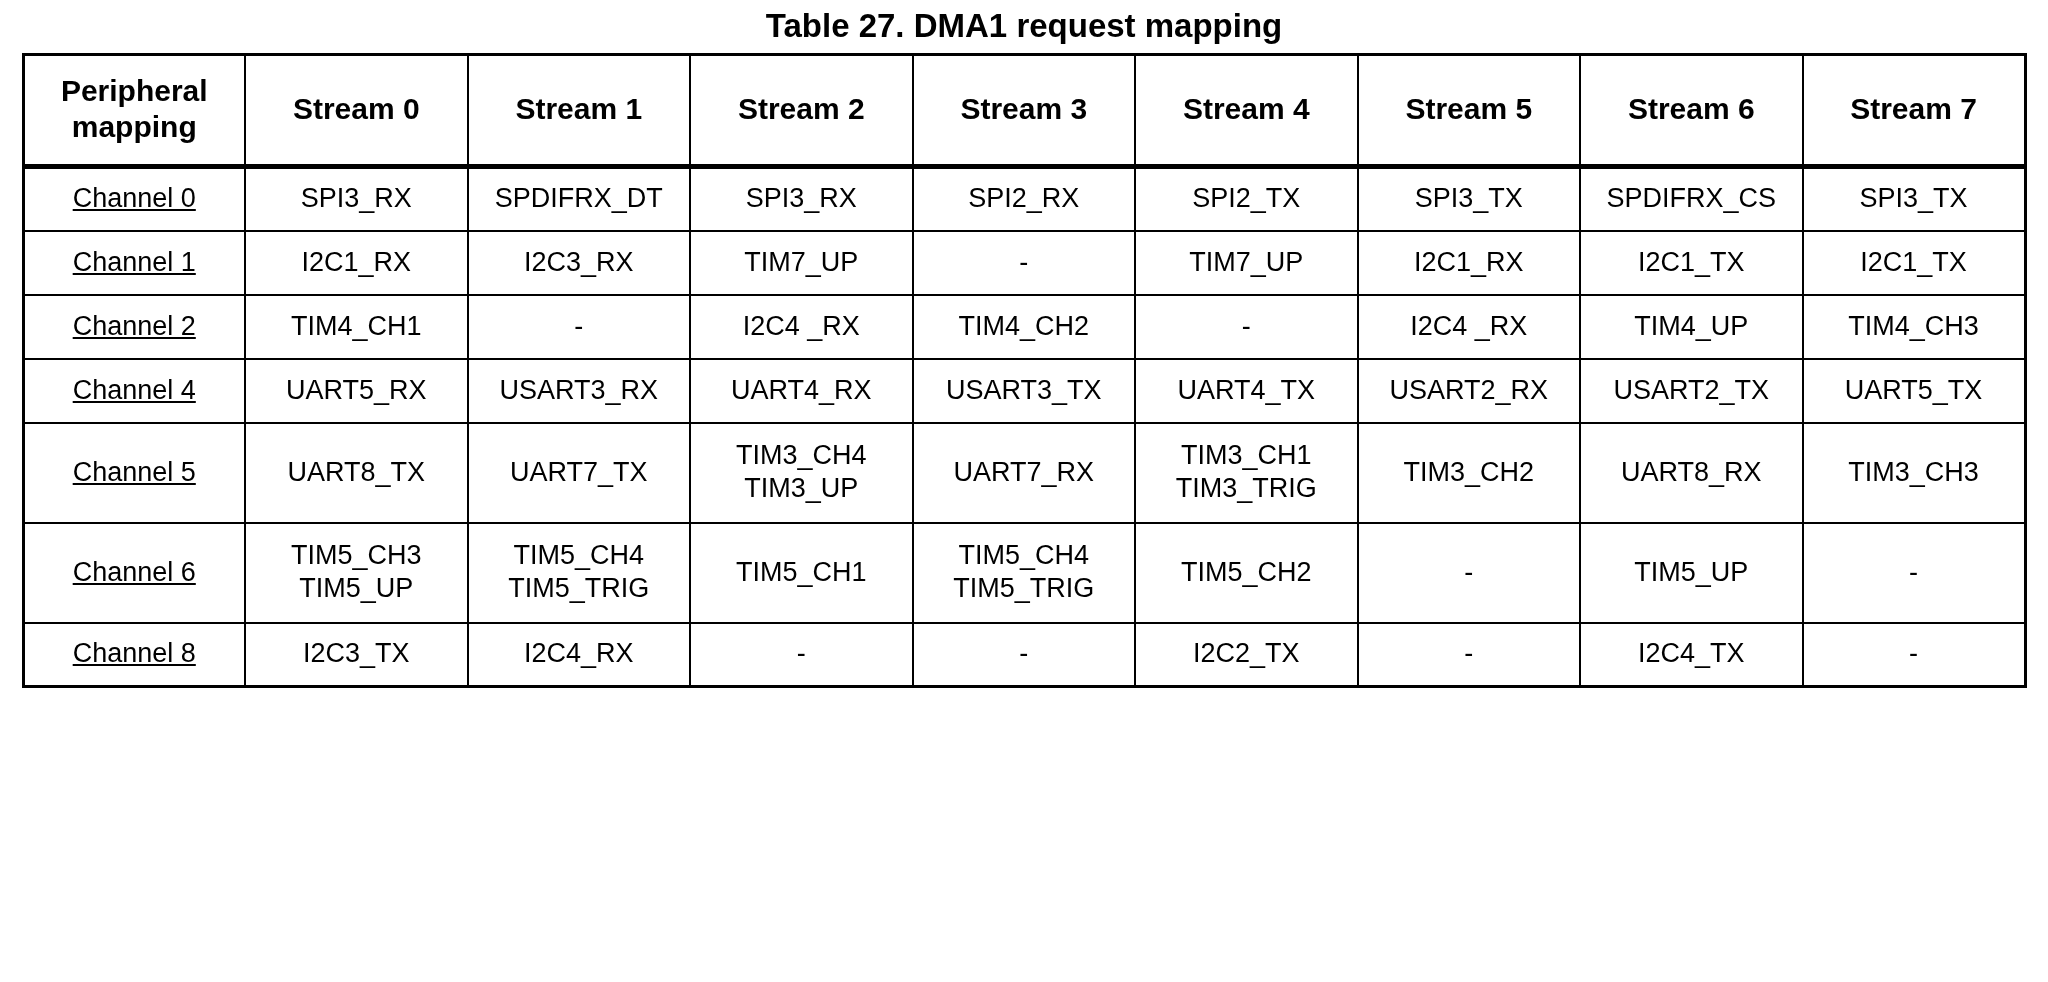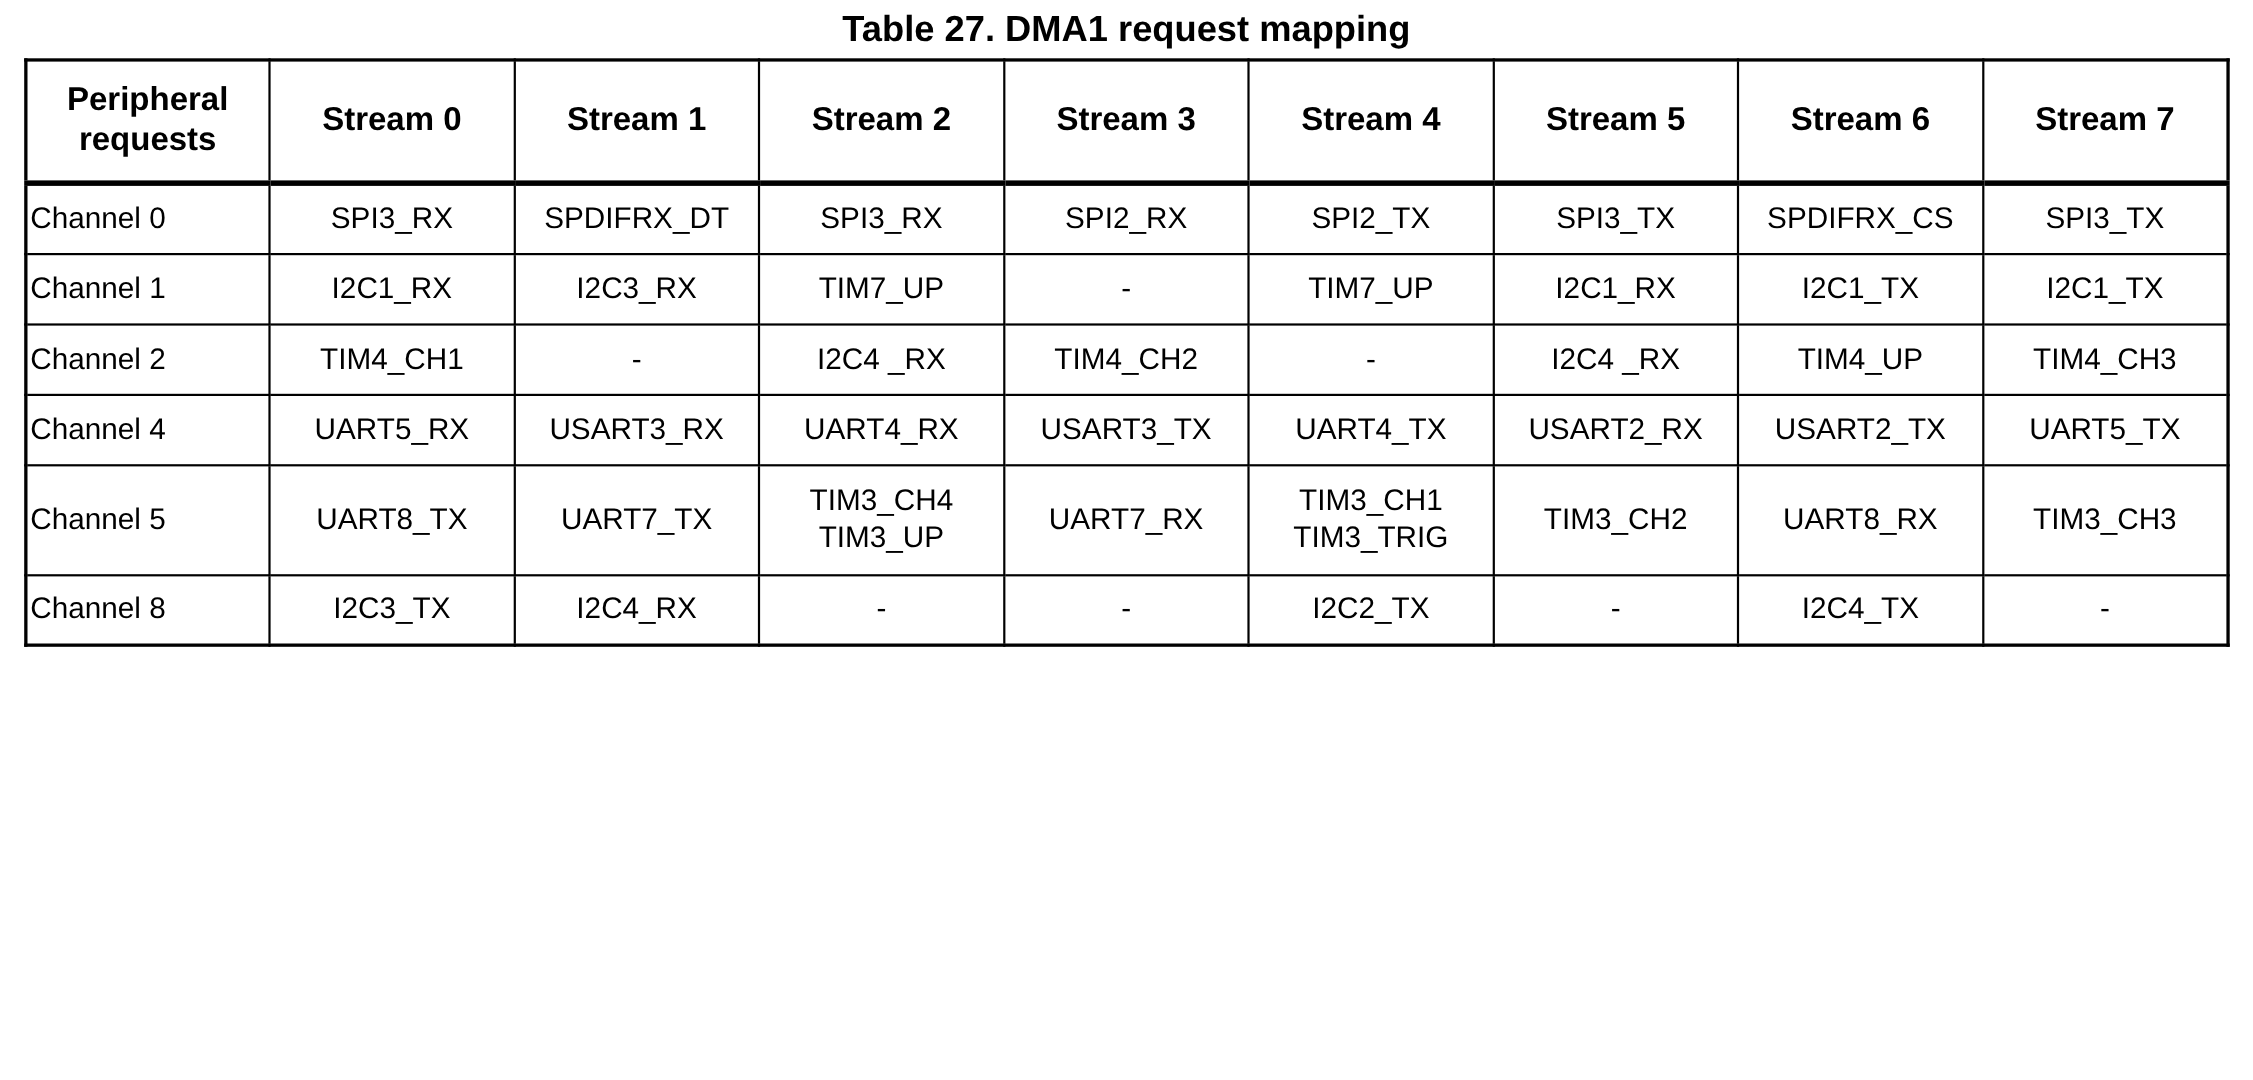--- a/index.html
+++ b/index.html
@@ -70,21 +70,22 @@
     border-right: 2px solid #000;
     border-bottom: 2px solid #000;
     padding: 7px 3px 8px 3px;
     box-sizing: border-box;
     color: #000;
     white-space: pre-line;
   }
   tbody td:last-child { border-right: none; }
   tbody tr:last-child td { border-bottom: none; }
   tbody td.rowhdr {
-    text-align: left;
+    text-align: center;
+    text-decoration: underline;
   }
   tbody tr.tall td { height: 100px; }
   tbody tr.short td { height: 64px; }
 </style>
 </head>
 <body>
 
 <div class="page">
 
   <div class="table-title">Table 27. DMA1 request mapping</div>
@@ -97,21 +98,21 @@
         <col class="cs">
         <col class="cs">
       <col class="cs">
         <col class="cs">
         <col class="cs">
         <col class="cs">
     </colgroup>
     <thead>
       <tr>
         <th>Peripheral
-requests</th>
+mapping</th>
         <th>Stream 0</th>
         <th>Stream 1</th>
         <th>Stream 2</th>
         <th>Stream 3</th>
         <th>Stream 4</th>
         <th>Stream 5</th>
         <th>Stream 6</th>
         <th>Stream 7</th>
       </tr>
     </thead>
@@ -166,20 +167,34 @@
           <td>UART7_TX</td>
           <td>TIM3_CH4
 TIM3_UP</td>
           <td>UART7_RX</td>
           <td>TIM3_CH1
 TIM3_TRIG</td>
           <td>TIM3_CH2</td>
           <td>UART8_RX</td>
           <td>TIM3_CH3</td>
         </tr>
+        <tr class="tall">
+          <td class="rowhdr">Channel 6</td>
+          <td>TIM5_CH3
+TIM5_UP</td>
+          <td>TIM5_CH4
+TIM5_TRIG</td>
+          <td>TIM5_CH1</td>
+          <td>TIM5_CH4
+TIM5_TRIG</td>
+          <td>TIM5_CH2</td>
+          <td>-</td>
+          <td>TIM5_UP</td>
+          <td>-</td>
+        </tr>
         <tr class="short">
           <td class="rowhdr">Channel 8</td>
           <td>I2C3_TX</td>
           <td>I2C4_RX</td>
           <td>-</td>
           <td>-</td>
           <td>I2C2_TX</td>
           <td>-</td>
           <td>I2C4_TX</td>
           <td>-</td>

